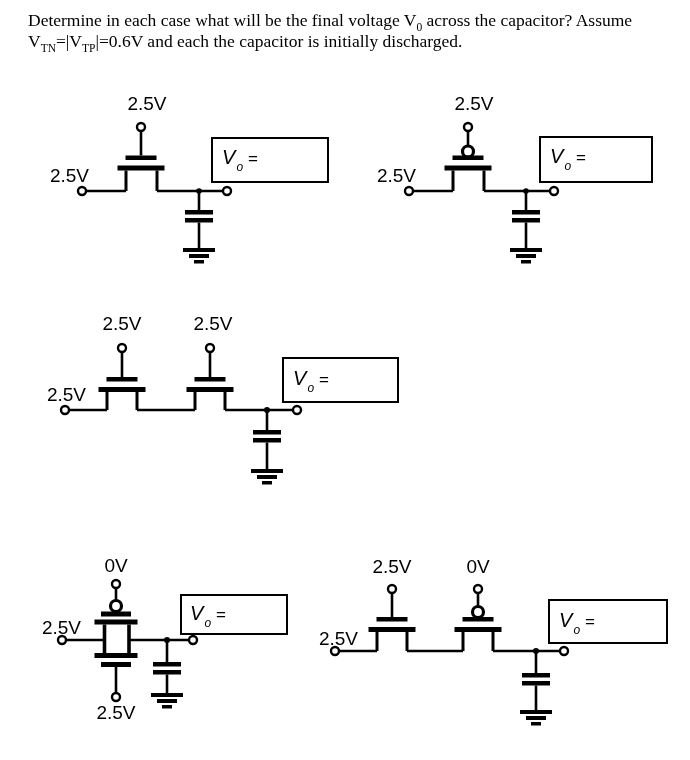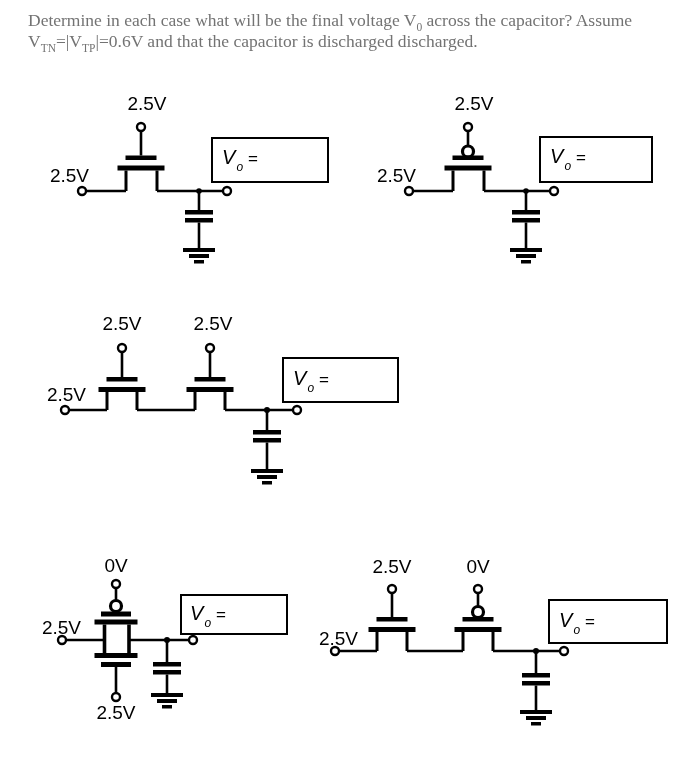--- a/index.html
+++ b/index.html
@@ -3,21 +3,21 @@
 <meta charset="utf-8">
 <style>
   html,body { margin:0; padding:0; background:#ffffff; }
   .page {
     position:relative; width:690px; height:760px; background:#ffffff;
     font-family:"Liberation Sans", sans-serif; color:#000; overflow:hidden;
   }
   .problem {
     position:absolute; left:28px; top:10px; width:655px;
     font-family:"Liberation Serif", serif; font-size:17.5px; line-height:20.5px;
-    color:#737373;
+    color:#000000;
   }
   .problem .tline { white-space:nowrap; }
   .problem sub { font-size:11.5px; line-height:0; }
   .circ { position:absolute; }
   .c1 { left:30px;  top:85px; }
   .c2 { left:357px; top:85px; }
   .c3 { left:30px;  top:310px; }
   .c4 { left:30px;  top:550px; }
   .c5 { left:305px; top:550px; }
   
@@ -34,21 +34,21 @@
   .vo-sub { font-family:"Liberation Sans", sans-serif; font-style:italic; font-size:12px; fill:#000; }
   .vo-eq  { font-family:"Liberation Sans", sans-serif; font-size:17px; fill:#000; }
 </style>
 </head>
 <body>
 
 <div class="page">
 
   <div class="problem">
     <div class="tline"><span>Determine in each case what will be the final voltage V</span><sub>0</sub><span> across the capacitor? Assume</span></div>
-    <div class="tline"><span>V</span><sub>TN</sub><span>=|V</span><sub>TP</sub><span>|=0.6V and that the capacitor is discharged discharged.</span></div>
+    <div class="tline"><span>V</span><sub>TN</sub><span>=|V</span><sub>TP</sub><span>|=0.6V and each the capacitor is initially discharged.</span></div>
   </div>
 
   <svg class="circ c1" width="310" height="190" viewBox="0 0 310 190">
     <text class="clabel" x="117" y="25" text-anchor="middle">2.5V</text>
     <g>
       <circle class="term" cx="111" cy="42" r="4"></circle>
       <path class="wire" d="M111 46 V70.5"></path>
       <rect class="bar" x="95.5" y="70.5" width="31" height="4.5"></rect>
       <rect class="bar" x="87.5" y="80.5" width="47" height="5"></rect>
       <path class="leg" d="M96 85.5 V106"></path>

